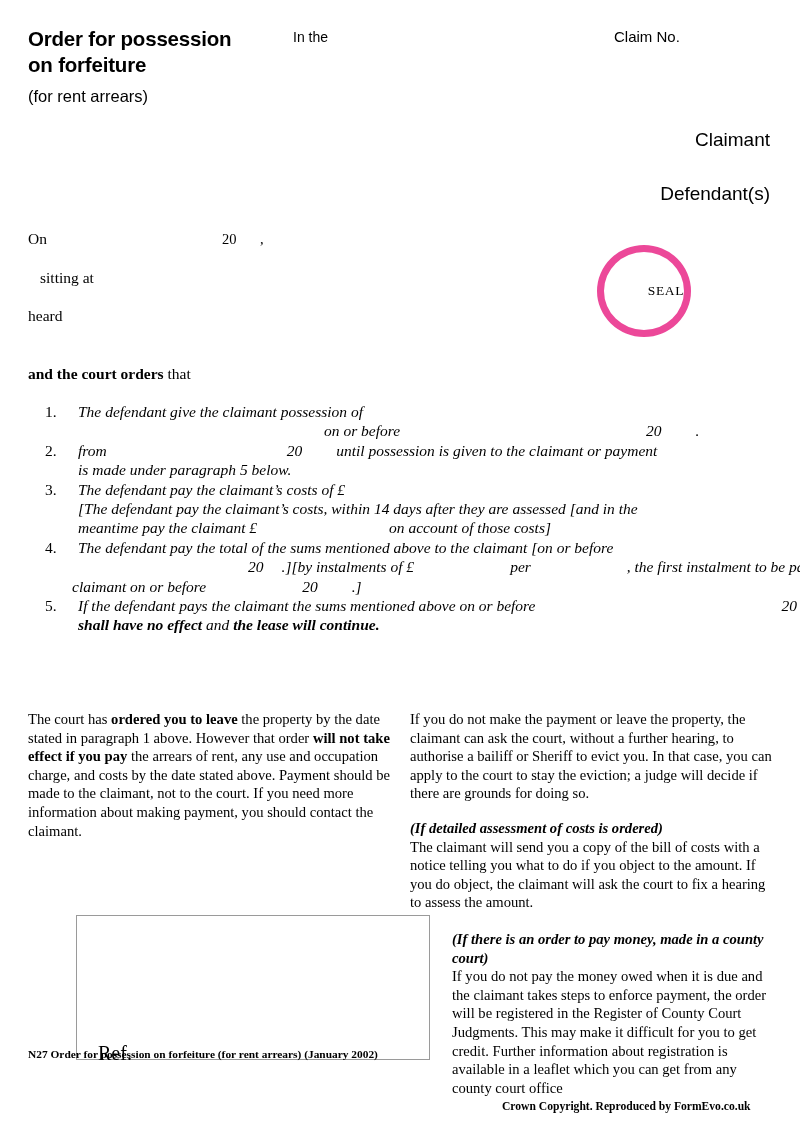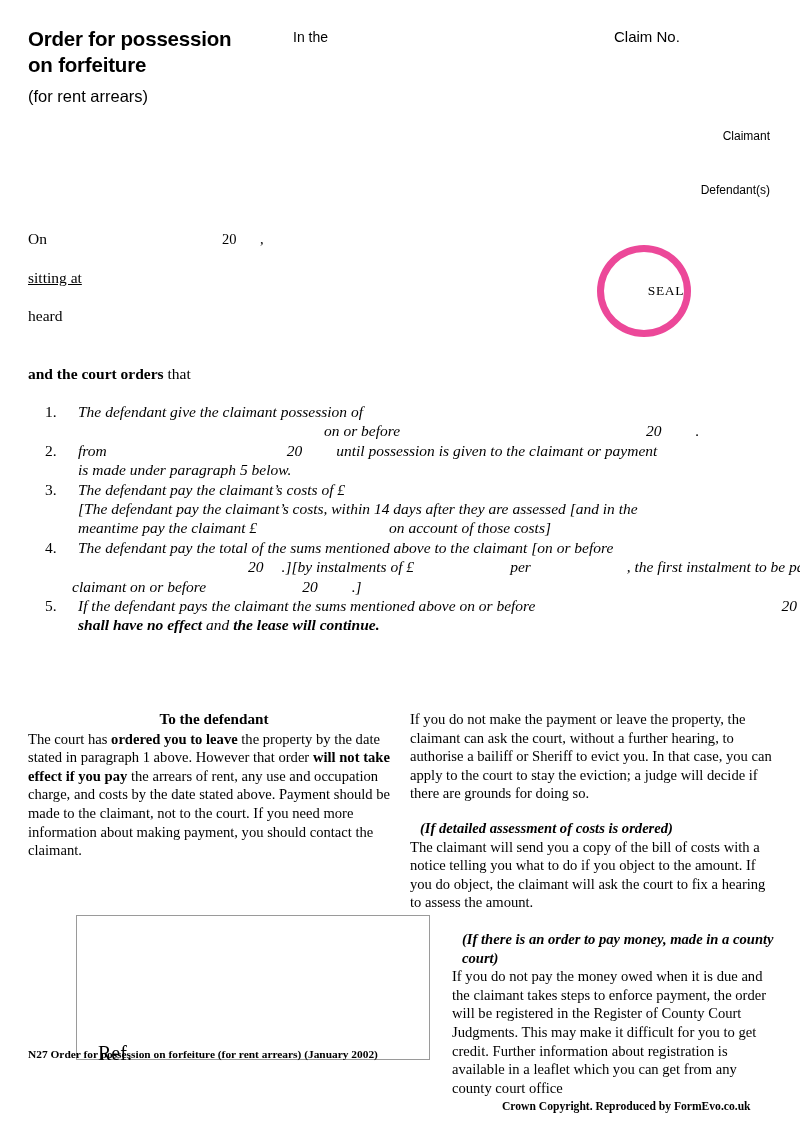--- a/index.html
+++ b/index.html
@@ -50,33 +50,33 @@
   }
   .claim-no {
     left: 614px;
     top: 28px;
     font-family: "Liberation Sans", sans-serif;
     font-size: 15px;
   }
   .party-label {
     right: 30px;
     font-family: "Liberation Sans", sans-serif;
-    font-size: 12px;
+    font-size: 19px;
     text-align: right;
   }
   .claimant-label { top: 129px; }
   .defendant-label { top: 183px; }
 
   
   .hearing-row { font-size: 15.5px; line-height: 18px; }
   .on-row { left: 28px; top: 230px; }
   .on-row .bold { font-weight: normal; }
   .on-year { left: 222px; top: 231px; font-size: 14.5px; }
   .on-comma { left: 260px; top: 231px; font-size: 14.5px; }
-  .sitting-at { left: 28px; top: 269px; text-decoration: underline; }
+  .sitting-at { left: 40px; top: 269px; }
   .heard { left: 28px; top: 307px; }
 
   
   .seal {
     left: 597px;
     top: 245px;
     width: 80px;
     height: 78px;
     border: 7px solid #ec4899;
     border-radius: 50%;
@@ -133,21 +133,20 @@
     font-weight: bold;
     font-size: 15.2px;
     margin-bottom: 1px;
   }
   .note-p { margin: 0 0 0 0; text-align: left; }
   .note-p b { font-weight: bold; }
   .note-italic {
     font-style: italic;
     font-weight: bold;
     margin-top: 16px;
-    margin-left: 10px;
   }
 
   .note-right-lower {
     left: 452px;
     top: 930px;
     width: 322px;
     font-size: 14.6px;
     line-height: 18.6px;
   }
   .note-right-lower .note-italic { margin-top: 0; }
@@ -244,21 +243,20 @@
 
     <div class="order-item">
       <span class="order-num">5.</span>
       <div class="order-line"><span>If the defendant pays the claimant the sums mentioned above on or before</span><span class="gap-xxl"></span><span>20</span><span class="gap-xs"></span></div>
       <div class="order-line"><b>shall have no effect</b><span> and </span><b>the lease will continue.</b></div>
     </div>
 
   </div>
 
   <div class="abs note-col note-left">
-    <div class="note-heading-center">To the defendant</div>
     <p class="note-p"><span>The court has </span><b>ordered you to leave</b><span> the property by the date stated in paragraph 1 above. However that order </span><b>will not take effect if you pay</b><span> the arrears of rent, any use and occupation charge, and costs by the date stated above. Payment should be made to the claimant, not to the court. If you need more information about making payment, you should contact the claimant.</span></p>
   </div>
 
   <div class="abs note-col note-right">
     <p class="note-p">If you do not make the payment or leave the property, the claimant can ask the court, without a further hearing, to authorise a bailiff or Sheriff to evict you. In that case, you can apply to the court to stay the eviction; a judge will decide if there are grounds for doing so.</p>
     <p class="note-p note-italic">(If detailed assessment of costs is ordered)</p>
     <p class="note-p">The claimant will send you a copy of the bill of costs with a notice telling you what to do if you object to the amount. If you do object, the claimant will ask the court to fix a hearing to assess the amount.</p>
   </div>
 
   <div class="abs note-right-lower">

